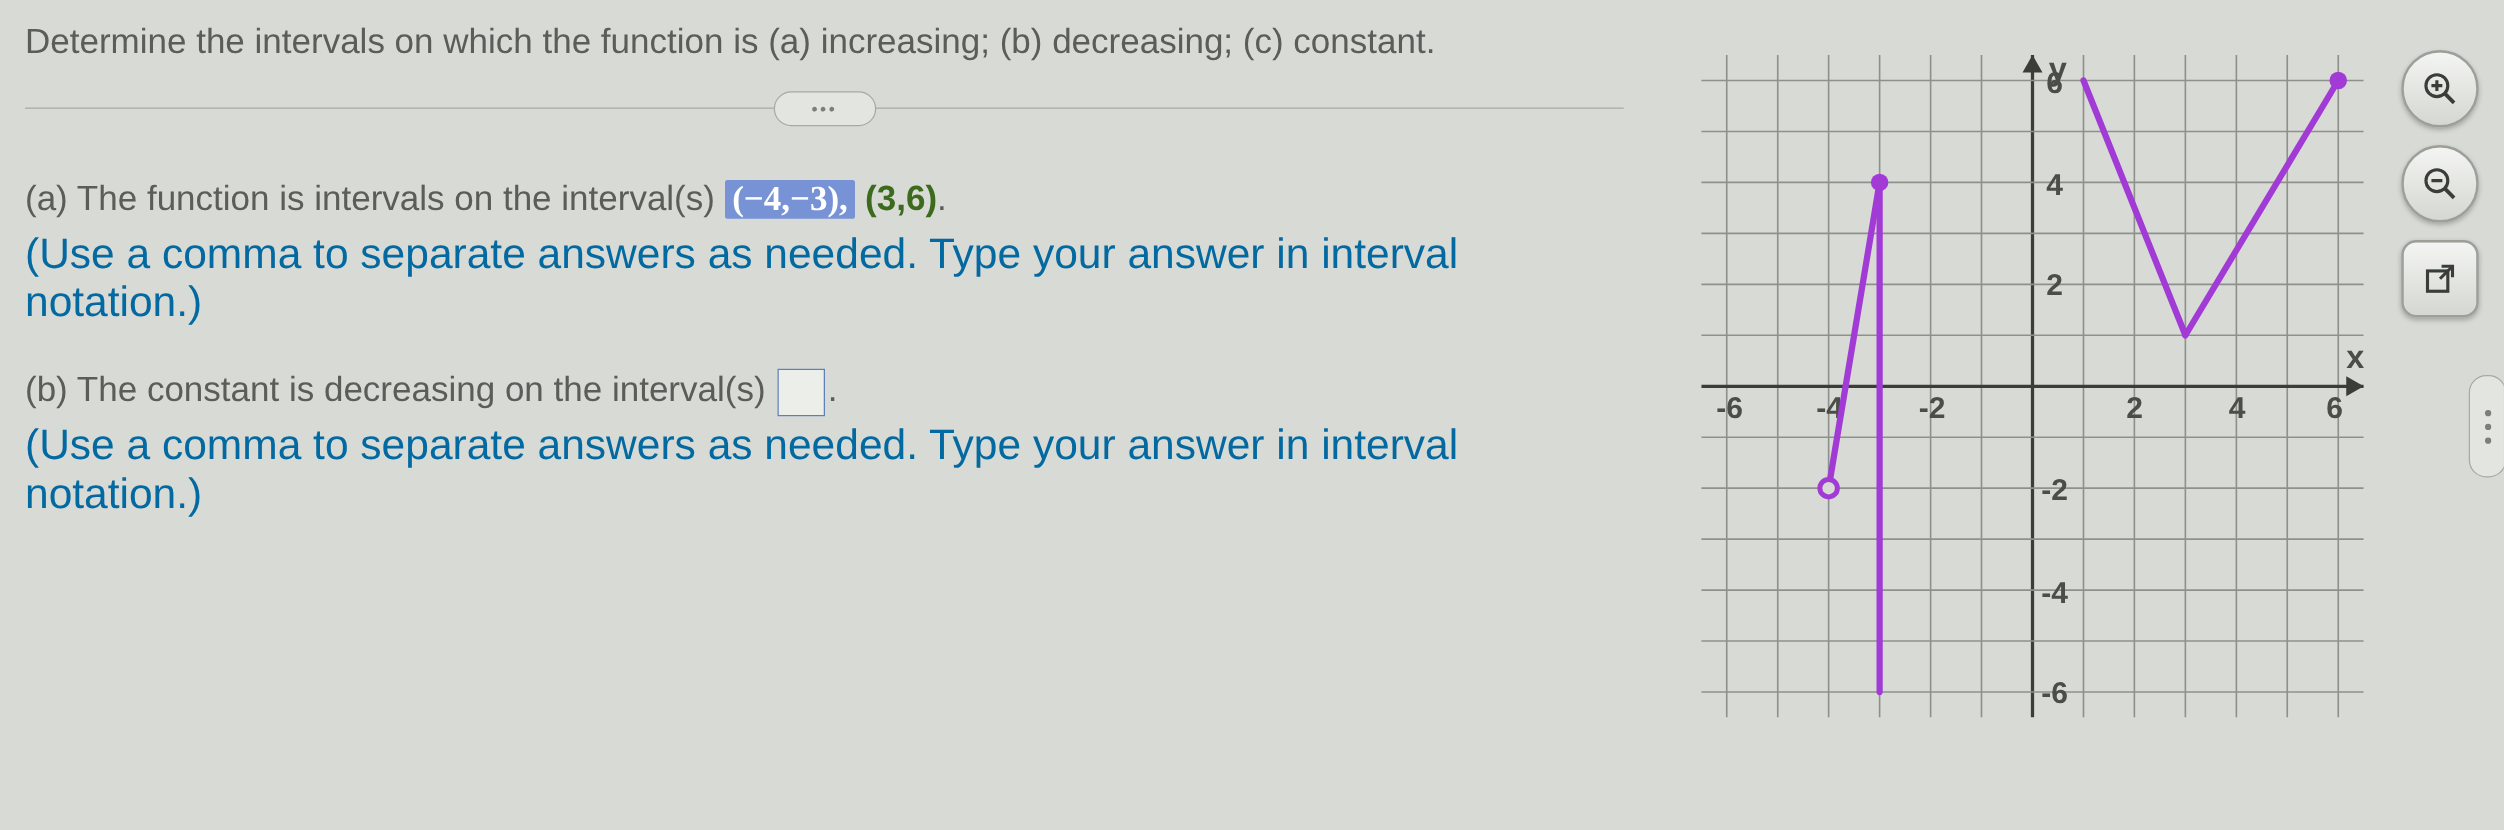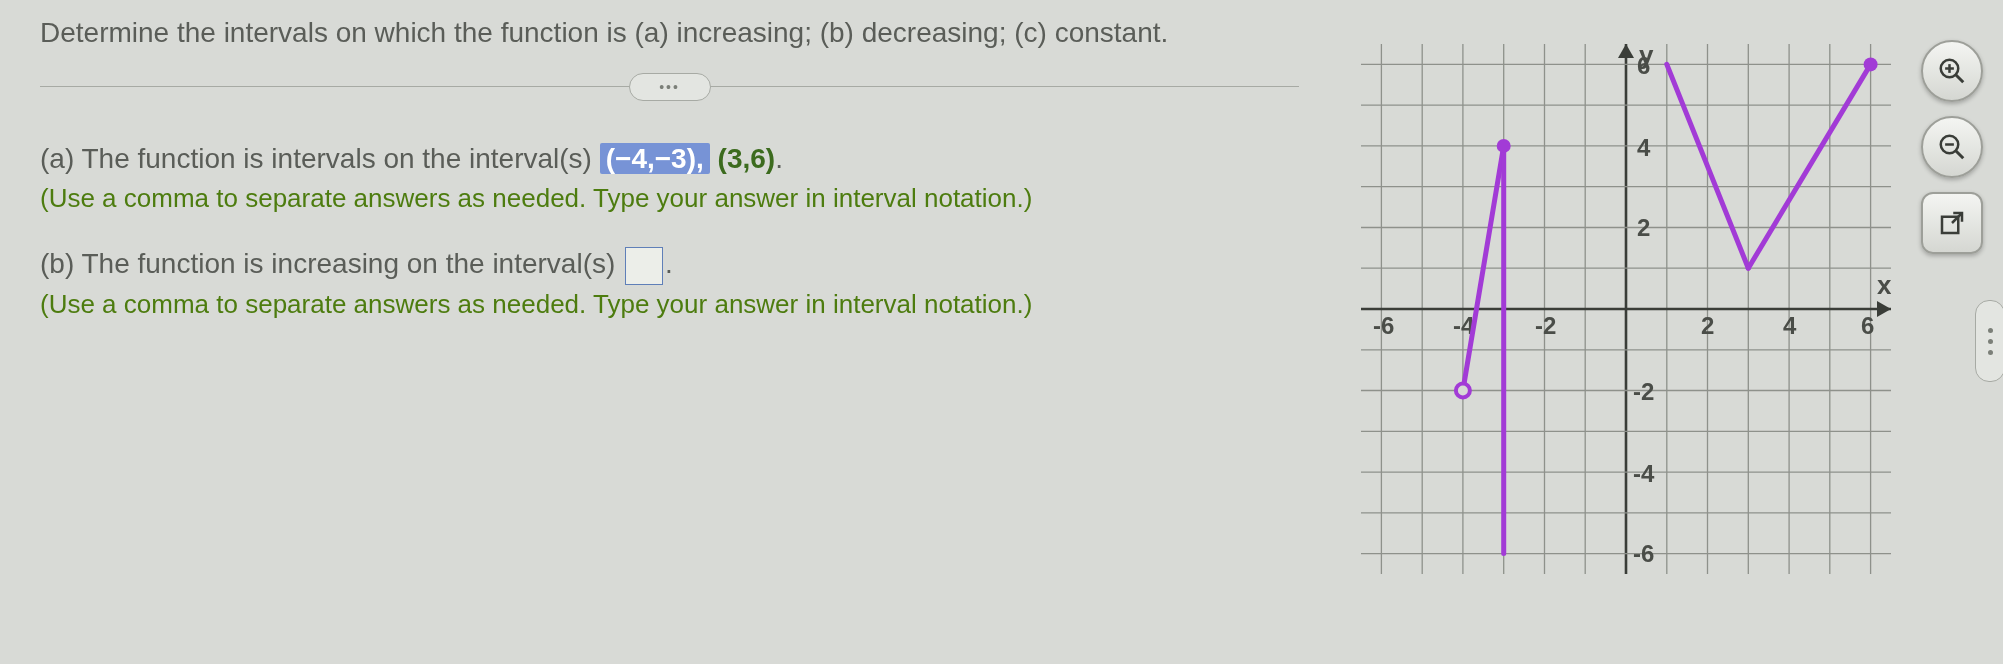--- a/index.html
+++ b/index.html
@@ -8,21 +8,21 @@
     font-family: "Segoe UI", Arial, sans-serif;
     background: #d8dad6;
     color: #5a5d58;
     display: flex;
     width: 2003px;
     height: 664px;
     position: relative;
   }
   .left {
     flex: 1;
-    padding: 14px 24px 20px 40px;
+    padding: 14px 24px 20px 20px;
     position: relative;
   }
   .right {
     width: 680px;
     position: relative;
     padding-top: 40px;
   }
   .question-prompt {
     font-size: 28px;
     line-height: 1.35;
@@ -50,30 +50,31 @@
     color: #7b7f78;
     font-size: 14px;
     letter-spacing: 2px;
   }
   .part {
     font-size: 28px;
     line-height: 1.45;
     margin-bottom: 4px;
   }
   .hint {
-    font-size: 26px;
-    color: #4d7c0f;
+    font-size: 34px;
+    color: #0369a1;
     margin-bottom: 30px;
   }
   .answer-hilite {
     background: #7793d6;
     color: #fff;
     padding: 0 6px;
     border-radius: 2px;
     font-weight: 600;
+    font-family: Liberation Serif, serif;
   }
   .answer-green {
     color: #3c6b1e;
     font-weight: 700;
   }
   .input-box {
     display: inline-block;
     width: 36px;
     height: 36px;
     border: 1.5px solid #5f7fb8;
@@ -154,21 +155,21 @@
       <span>•••</span>
     </div>
   </div>
 
   <div class="part">
     <span>(a) The function is intervals on the interval(s) </span><span class="answer-hilite">(−4,−3),</span><span class="answer-green"> (3,6)</span><span>.</span>
   </div>
   <div class="hint">(Use a comma to separate answers as needed. Type your answer in interval notation.)</div>
 
   <div class="part">
-    <span>(b) The function is increasing on the interval(s) </span><span class="input-box"></span><span>.</span>
+    <span>(b) The constant is decreasing on the interval(s) </span><span class="input-box"></span><span>.</span>
   </div>
   <div class="hint">(Use a comma to separate answers as needed. Type your answer in interval notation.)</div>
 </div>
 
 <div class="right">
 
   <div class="vdots">
     <span></span>
       <span></span>
       <span></span>

